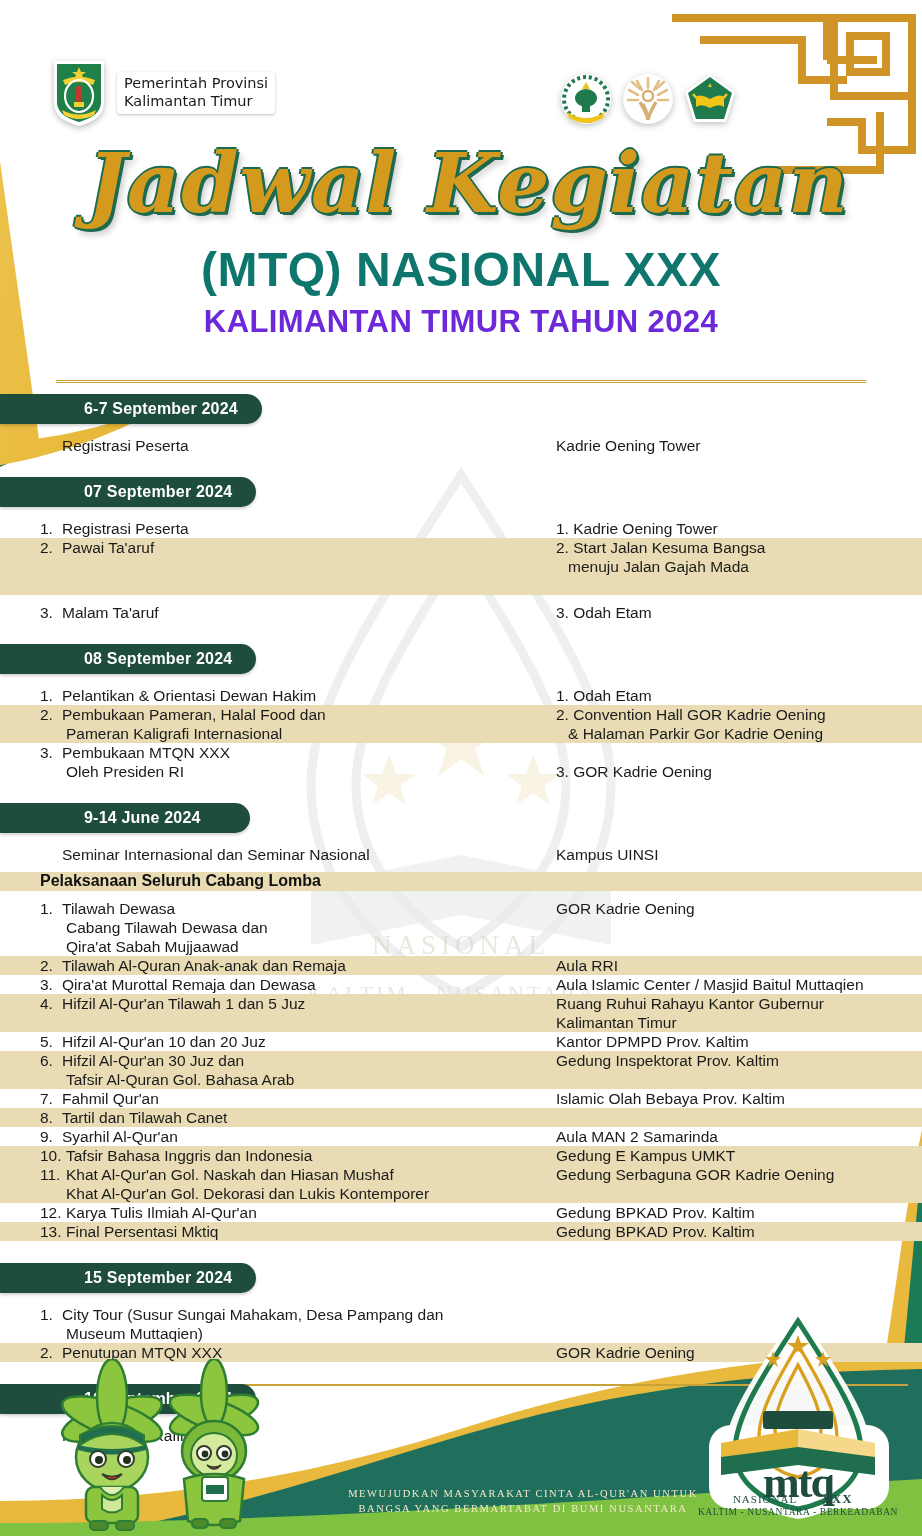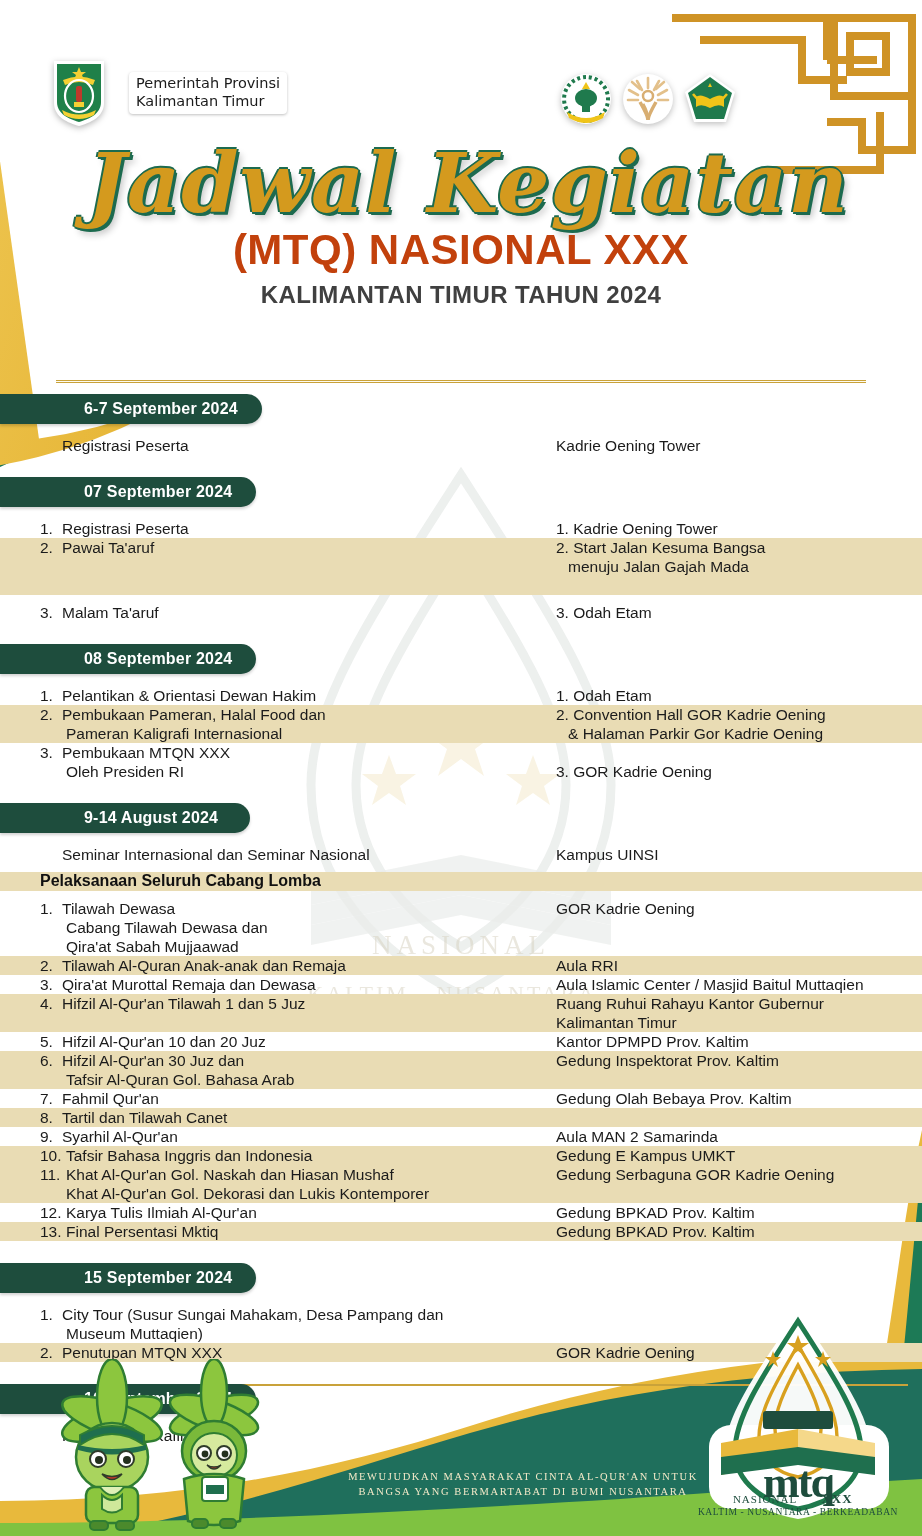--- a/index.html
+++ b/index.html
@@ -50,21 +50,21 @@
     position: absolute; left: 0; top: 0; right: 0; bottom: 0;
     background: #fff; z-index: 0;
   }
 
   
   .maze { position: absolute; right: 0; top: 0; z-index: 6; }
 
   
   .gov-block {
     position: absolute; left: 50px; top: 58px; z-index: 20;
-    display: flex; align-items: center; gap: 21px;
+    display: flex; align-items: center; gap: 9px;
   }
   .gov-emblem {
     width: 58px; height: 70px; position: relative;
     filter: drop-shadow(0 2px 3px rgba(0,0,0,.28));
   }
   .gov-text {
     background: #fff; border-radius: 4px;
     padding: 3px 7px 4px 7px;
     font-size: 14.5px; line-height: 1.22; color: #1b1b1b;
     font-family: "DejaVu Sans", sans-serif;
@@ -88,27 +88,27 @@
     font-size: 82px; letter-spacing: 1px;
     color: #d49a1e;
     line-height: 1.05;
     text-shadow:
        2px 0 0 #1d6b4f, -2px 0 0 #1d6b4f, 0 2px 0 #1d6b4f, 0 -2px 0 #1d6b4f,
        3px 3px 0 #1d6b4f, 5px 6px 7px rgba(0,0,0,.22);
     padding-left: 14px;
   }
   .main-title {
     font-family: "Liberation Sans", sans-serif;
-    font-weight: bold; font-size: 42px; letter-spacing: .5px;
-    color: #c2410c; 
+    font-weight: bold; font-size: 48px; letter-spacing: .5px;
+    color: #0f766e; margin-top: 16px;
   }
   .sub-title {
     font-family: "Liberation Sans", sans-serif;
-    font-weight: bold; font-size: 24px; letter-spacing: .4px;
-    color: #404040; margin-top: 7px;
+    font-weight: bold; font-size: 31px; letter-spacing: .4px;
+    color: #6d28d9; margin-top: 7px;
   }
 
   
   .watermark {
     position: absolute; left: 50%; top: 455px;
     transform: translateX(-50%);
     width: 420px; height: 560px; z-index: 2; opacity: .5;
     pointer-events: none;
   }
   .watermark-text {
@@ -170,21 +170,21 @@
   .bottom-rule {
     position: absolute; left: 14px; right: 14px; bottom: 150px;
     height: 2px; background: #c9a23a; z-index: 8;
   }
   .bot-green {
     position: absolute; left: 0; bottom: 0; width: 922px; height: 185px;
     z-index: 7;
   }
   .mascots { position: absolute; left: 32px; bottom: 2px; z-index: 14; }
   .tagline {
-    position: absolute; left: 338px; bottom: 37px; z-index: 16;
+    position: absolute; left: 338px; bottom: 20px; z-index: 16;
     font-family: "Liberation Serif", serif;
     color: #f3e9c8; font-size: 10.5px; letter-spacing: 1.6px;
     line-height: 1.45; text-align: center; width: 370px;
   }
   .mtq-logo { position: absolute; right: 16px; bottom: 14px; z-index: 16; }
 
   .right-gold-strip {
     position: absolute; right: 0; top: 1130px; width: 60px; height: 300px;
     z-index: 5;
   }
@@ -400,21 +400,21 @@
         <div class="col-a">
           <div class="cell">
             <span class="txt idx wide"></span>
             <span class="txt">Oleh Presiden RI</span>
           </div>
         </div>
         <div class="col-b"><span class="txt" style="padding-left:0px">3. GOR Kadrie Oening</span></div>
       </div>
       <div class="spacer-lg"></div>
       <div class="pill-row">
-        <div class="pill">9-14 August 2024</div>
+        <div class="pill">9-14 June 2024</div>
       </div>
       <div class="spacer-sm"></div>
       <div class="row">
         <div class="col-a">
           <div class="cell">
             <span class="txt idx"></span>
             <span class="txt">Seminar Internasional dan Seminar Nasional</span>
           </div>
         </div>
         <div class="col-b"><span class="txt" style="padding-left:0px">Kampus UINSI</span></div>
@@ -515,21 +515,21 @@
         </div>
         <div class="col-b"><span class="txt" style="padding-left:0px"></span></div>
       </div>
       <div class="row">
         <div class="col-a">
           <div class="cell">
             <span class="txt idx">7.</span>
             <span class="txt">Fahmil Qur'an</span>
           </div>
         </div>
-        <div class="col-b"><span class="txt" style="padding-left:0px">Gedung Olah Bebaya Prov. Kaltim</span></div>
+        <div class="col-b"><span class="txt" style="padding-left:0px">Islamic Olah Bebaya Prov. Kaltim</span></div>
       </div>
       <div class="row stripe">
         <div class="col-a">
           <div class="cell">
             <span class="txt idx">8.</span>
             <span class="txt">Tartil dan Tilawah Canet</span>
           </div>
         </div>
       </div>
       <div class="row">

